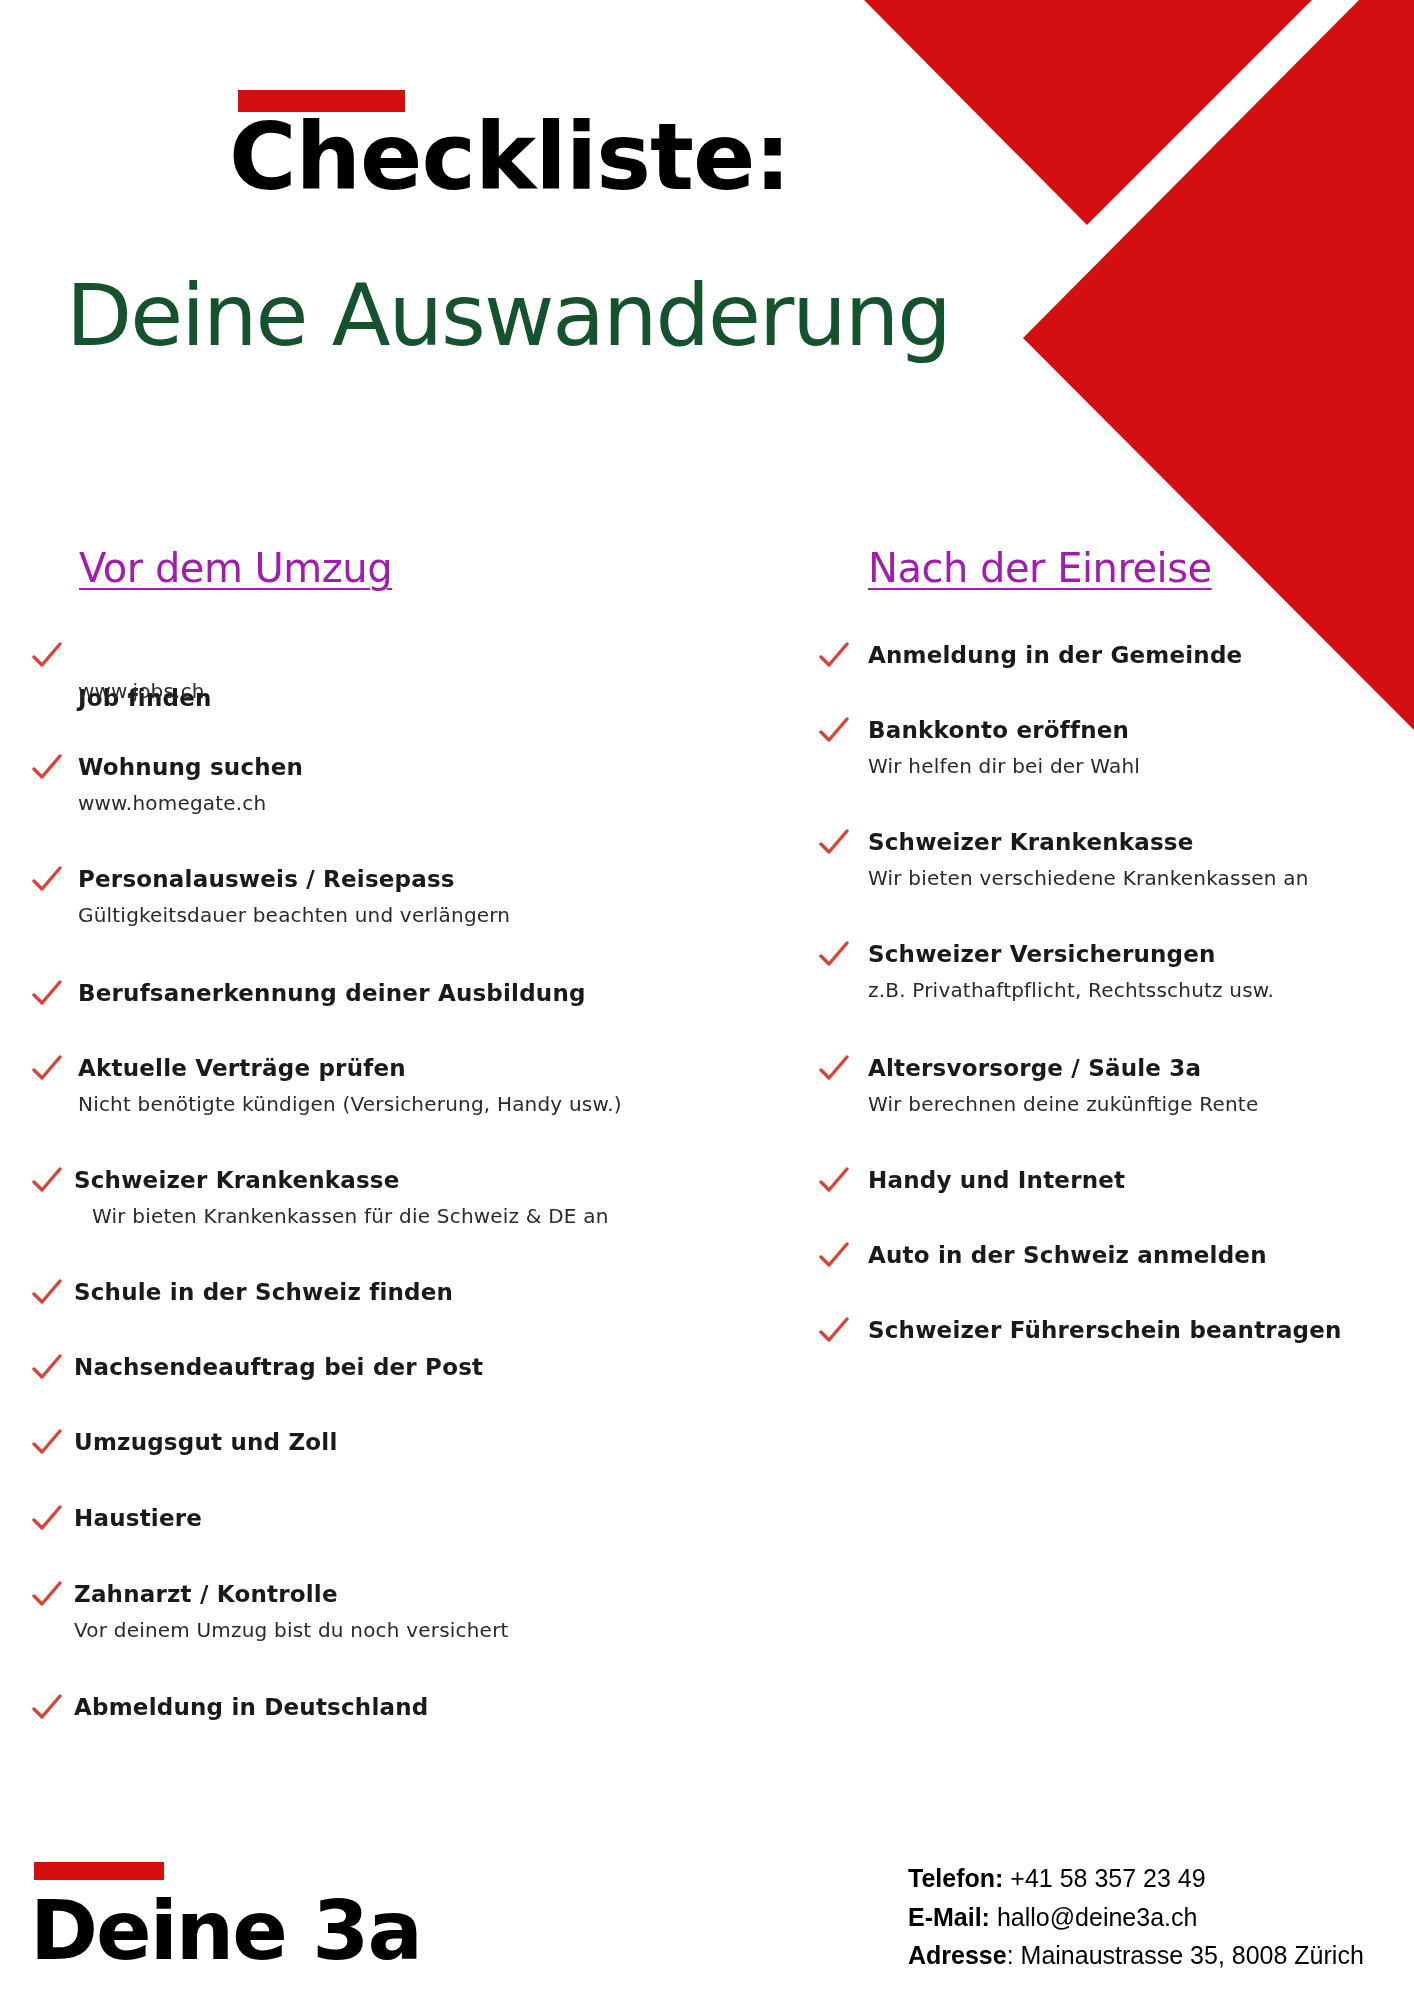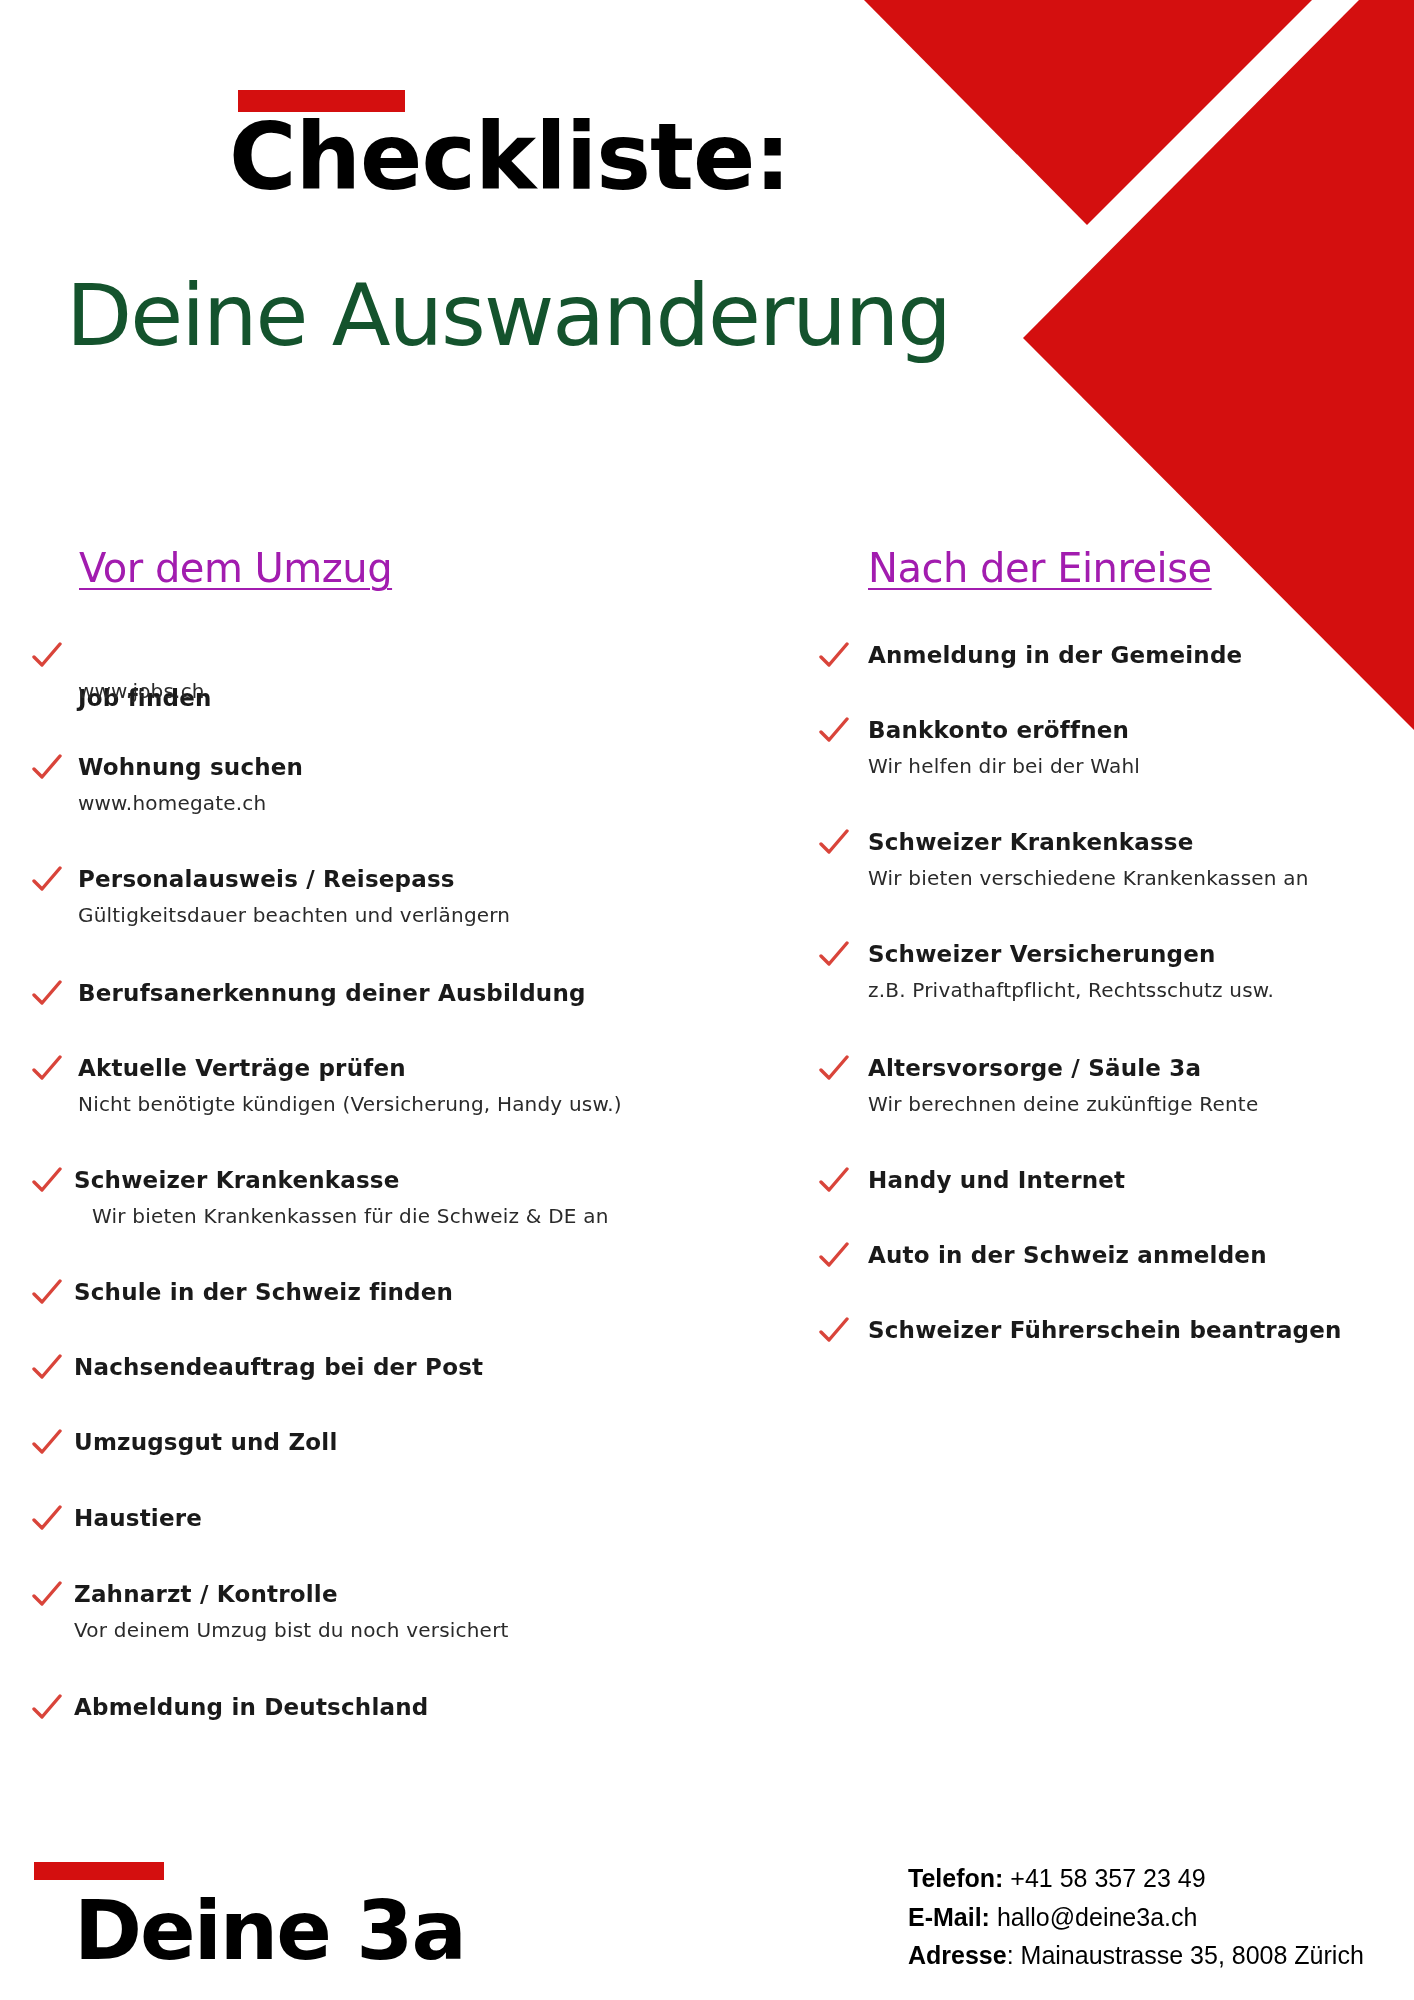--- a/index.html
+++ b/index.html
@@ -36,21 +36,20 @@
   }
   .item .s {
     position: absolute; font-weight: 400; font-size: 20px; color: #2a2a2a;
     line-height: 1; letter-spacing: 0.2px; text-align: center;
   }
   .brand {
     position: absolute; left: 30px; top: 1890px;
     font-family: "DejaVu Sans", sans-serif; font-weight: 700;
     font-size: 82px; line-height: 1; color: #000; letter-spacing: -2px;
     white-space: nowrap;
-    margin-left: 44px;
   }
   .contact { position: absolute; left: 908px; font-family: "Liberation Sans", sans-serif;
     font-size: 25px; line-height: 1; color: #000; white-space: nowrap; }
   .contact b { font-weight: 700; }
 </style>
 </head>
 <body>
 
 <svg id="deco" viewBox="0 0 1414 2000" xmlns="http://www.w3.org/2000/svg">
   <polygon points="864,0 1312,0 1087,225" fill="#d40f0f"></polygon>

